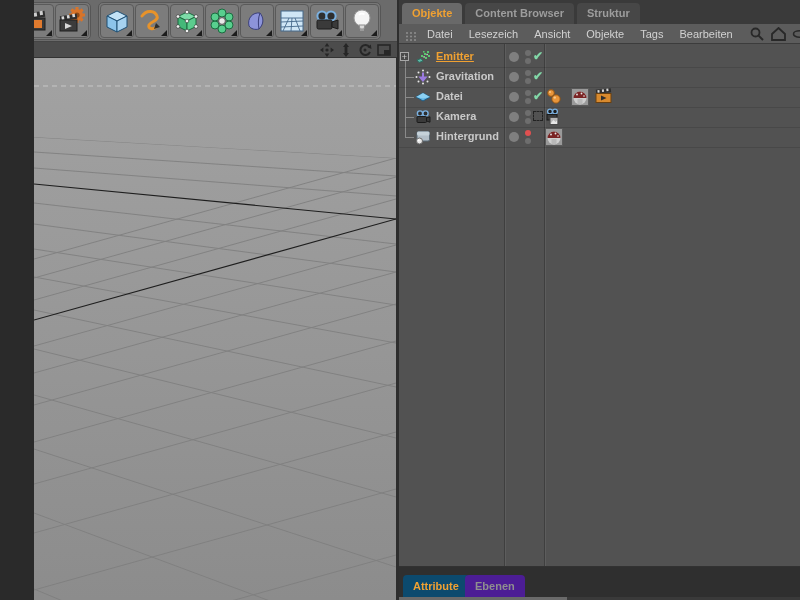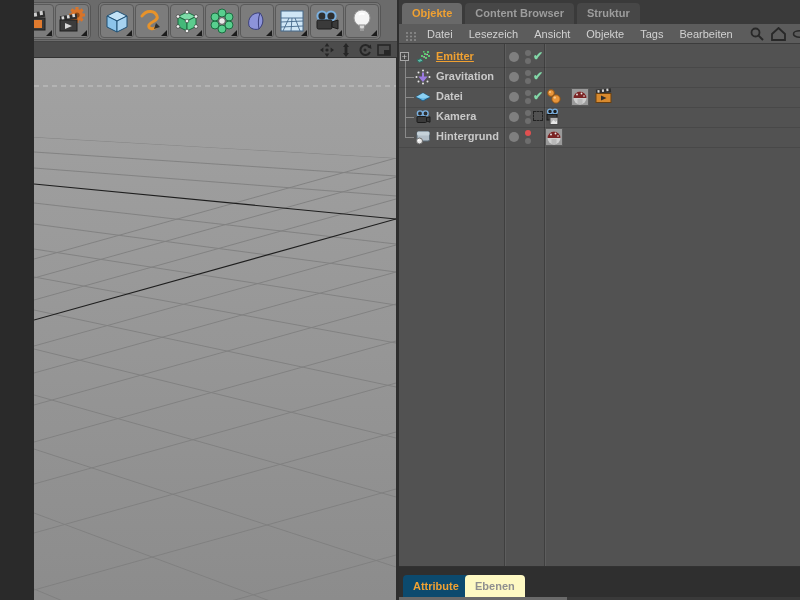--- a/index.html
+++ b/index.html
@@ -48,21 +48,21 @@
   .dot-sm{position:absolute;left:126px;width:6px;height:6px;border-radius:50%;background:#6e6e6e;}
   .dot-sm.top{top:3px;} .dot-sm.bot{top:11px;}
   .dot-sm.red{background:#e05050;}
   .state-check{position:absolute;left:134px;top:2px;font-size:12px;font-weight:bold;color:#82d8a8;}
   .state-cam{position:absolute;left:134px;top:4px;width:10px;height:10px;border:1px dashed #222;box-sizing:border-box;}
   .tagcell{position:absolute;top:1px;width:18px;height:18px;}
 
   .am-tabstrip{position:absolute;left:0;top:567px;width:100%;height:33px;background:#2f2f2f;}
   .am-tab{position:absolute;top:8px;height:22px;line-height:22px;padding:0 10px;border-radius:4px 4px 0 0;font-size:11px;font-weight:bold;}
   .am-tab.active{background:#0c4a6e;color:#f0a132;}
-  .am-tab.inactive{background:#fef9c3;color:#8f8f8f;}
+  .am-tab.inactive{background:#4c1d95;color:#8f8f8f;}
   .am-bottom-strip{position:absolute;left:0;top:30px;height:3px;width:100%;background:#3a3a3a;}
   .am-bottom-strip .lit{position:absolute;left:0;top:0;height:3px;width:168px;background:#6a6a6a;}
 </style>
 </head>
 <body>
 
 <div class="screen">
 
   <div class="left-col">
 

